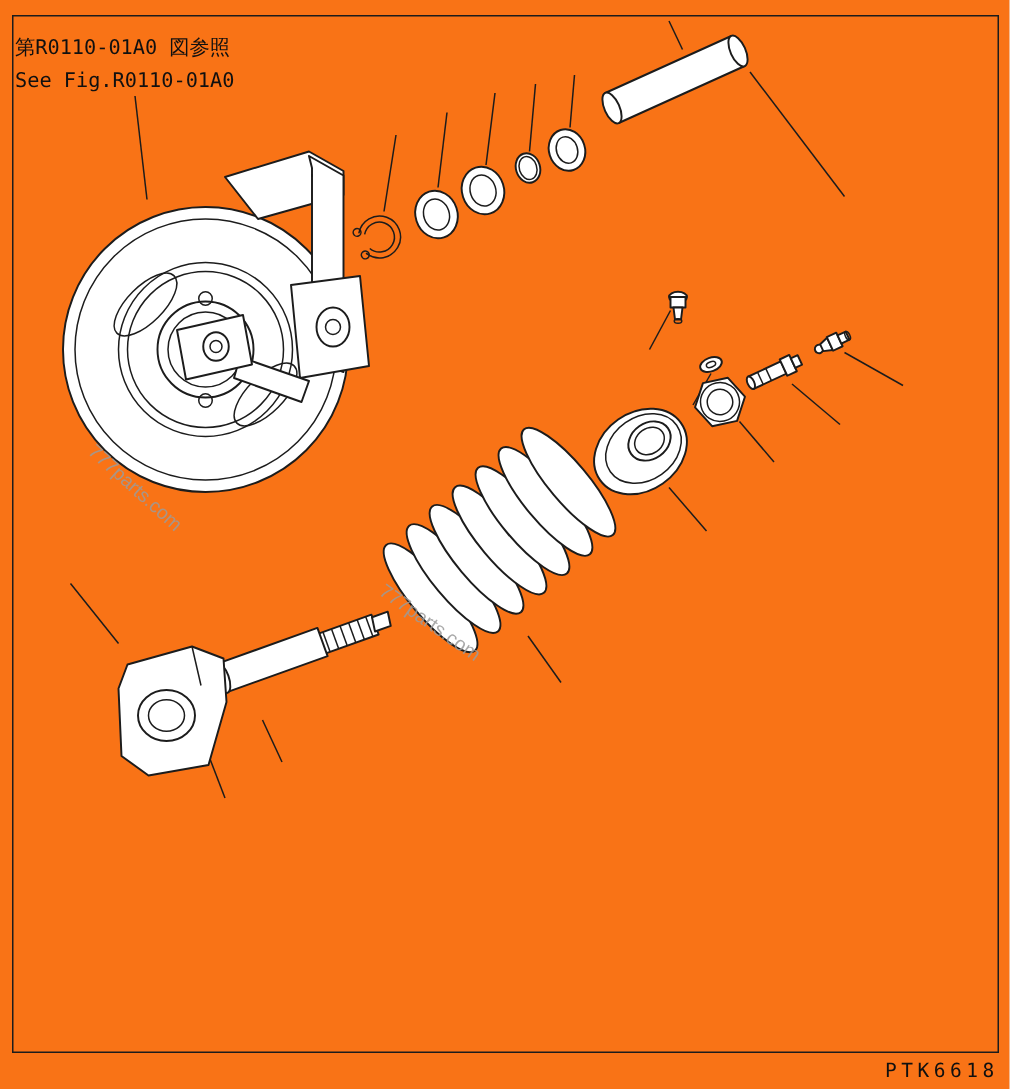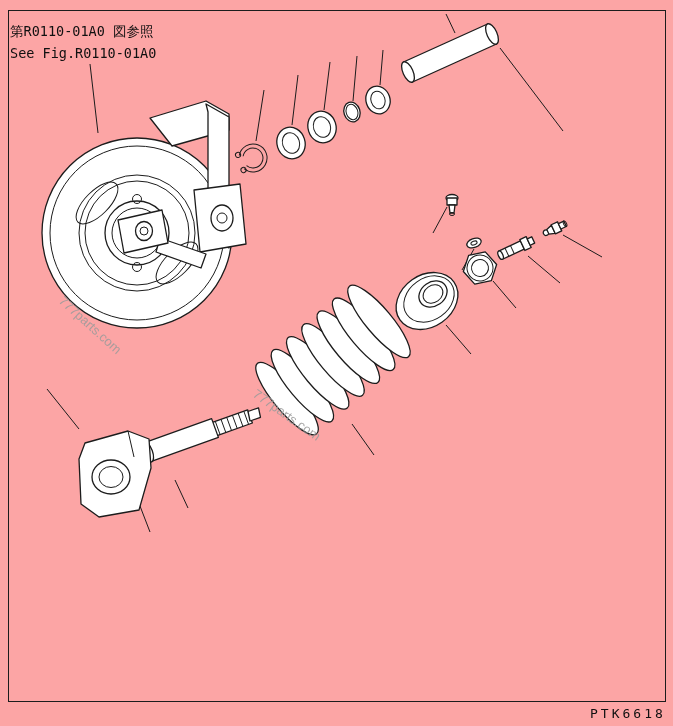--- a/index.html
+++ b/index.html
@@ -1,16 +1,16 @@
 <!DOCTYPE html>
 <html><head>
 <meta charset="utf-8">
 <style>
   html,body{margin:0;padding:0;background:#f2f2f2}
-  .page{position:relative;width:673px;height:726px;background:#fca5a5;overflow:hidden;margin:0 auto;
+  .page{position:relative;width:673px;height:726px;background:#f97316;overflow:hidden;margin:0 auto;
         font-family:"DejaVu Sans Mono",monospace}
   svg{display:block}
   .outline{fill:#ffffff;stroke:#1c1c1c;stroke-width:1.3;stroke-linejoin:round}
   .thin{fill:none;stroke:#1c1c1c;stroke-width:1}
   .leader{stroke:#1c1c1c;stroke-width:1}
   .ref-text{font-family:"DejaVu Sans Mono",monospace;font-size:13.5px;fill:#101010}
   .wm-text{font-family:"Liberation Sans",sans-serif;font-size:13px;fill:#9b9b9b;opacity:.85}
   .code-text{font-family:"DejaVu Sans Mono",monospace;font-size:13px;fill:#101010;letter-spacing:3px}
 </style>
 </head>

